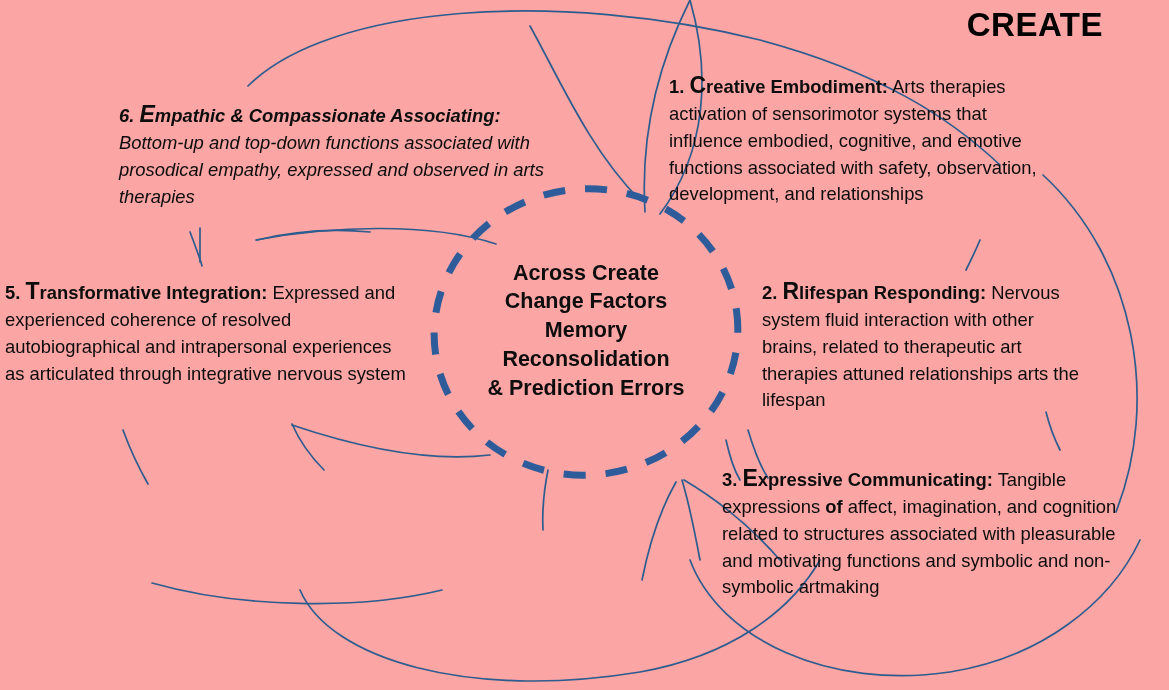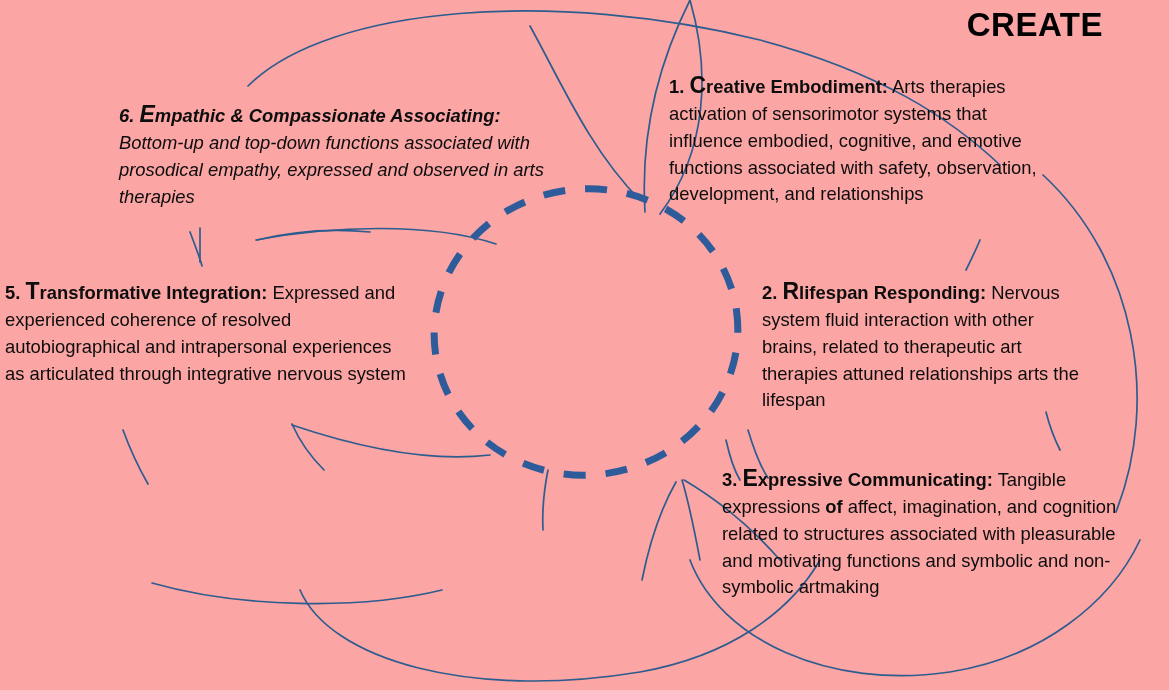--- a/index.html
+++ b/index.html
@@ -132,20 +132,27 @@
       <path d="M 152 583 C 240 608 360 610 442 590"></path>
 
       <path d="M 190 232 C 196 248 200 258 202 266"></path>
     </g>
 
     <ellipse cx="586" cy="332" rx="152" ry="143" fill="none" stroke="#2e5c9a" stroke-width="7" stroke-dasharray="22 20" stroke-linecap="butt" transform="rotate(-8 586 332)"></ellipse>
   </svg>
 
   <div class="brand">CREATE</div>
 
+  <div class="hub">
+    <div class="hub-line">Across Create</div>
+    <div class="hub-line">Change Factors</div>
+    <div class="hub-line">Memory</div>
+    <div class="hub-line">Reconsolidation</div>
+    <div class="hub-line">&amp; Prediction Errors</div>
+  </div>
 
   <div class="factor f1">
     <span class="num">1.</span>
     <span class="cap">C</span><span class="term">reative Embodiment:</span><span class="body"> Arts therapies  activation of sensorimotor systems that influence embodied, cognitive, and emotive functions associated with safety, observation, development, and relationships</span>
   </div>
 
   <div class="factor f2">
     <span class="num">2.</span>
     <span class="cap">R</span><span class="term">lifespan Responding:</span><span class="body"> Nervous system fluid interaction with other brains, related to therapeutic art therapies attuned relationships arts the lifespan</span>
   </div>

